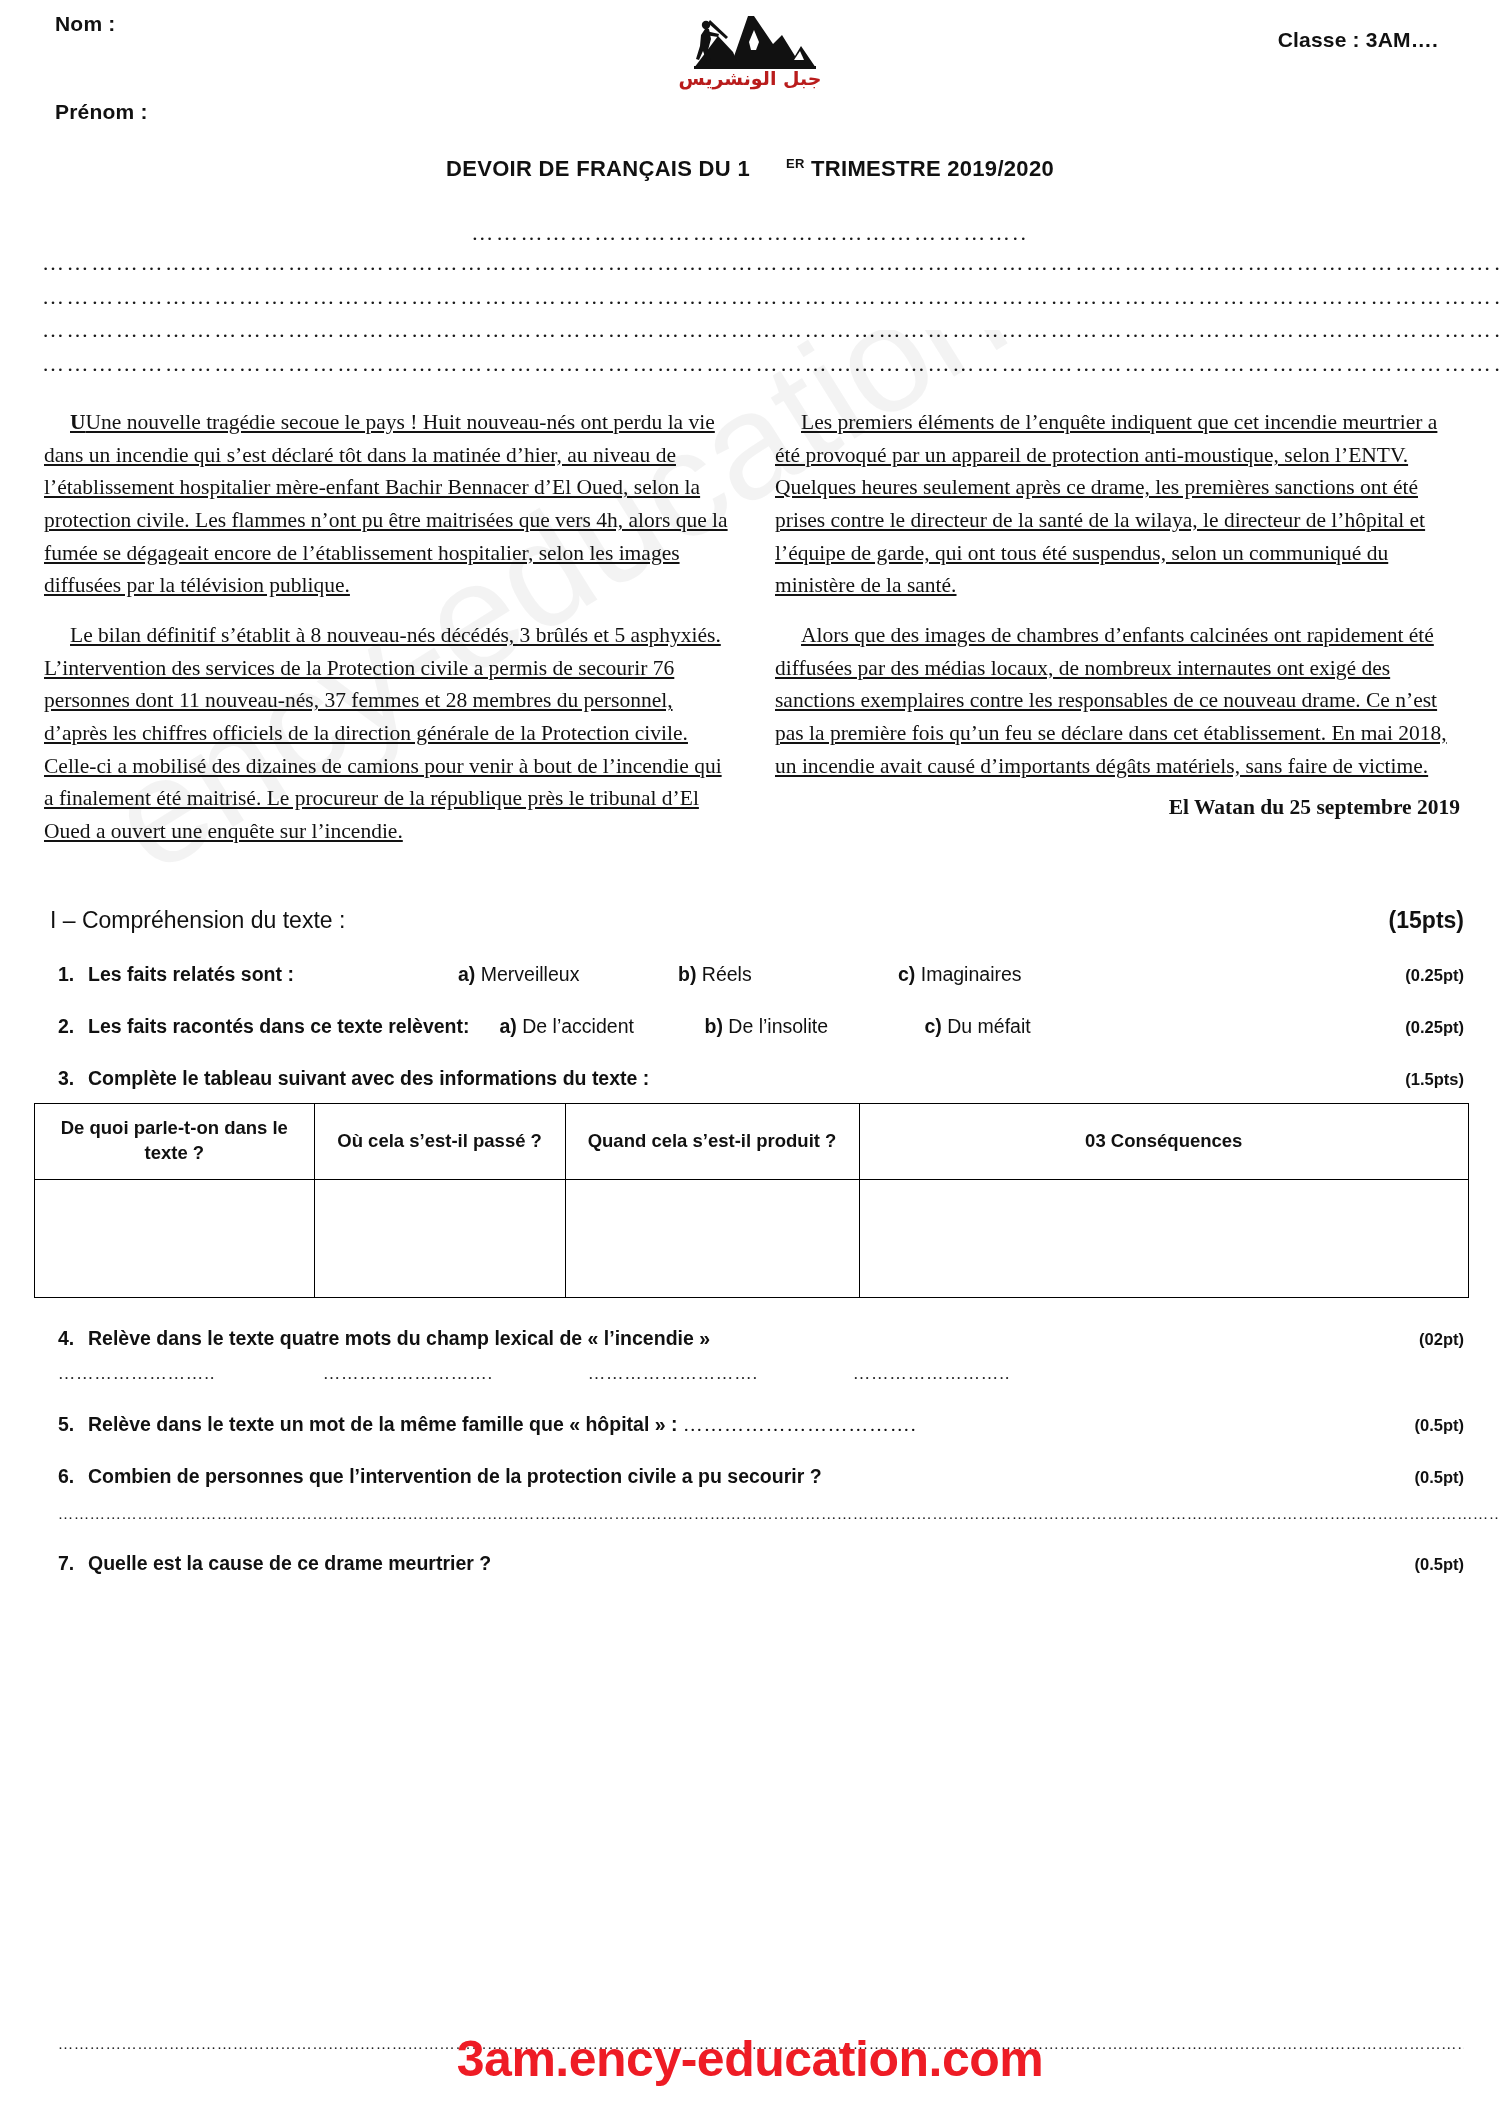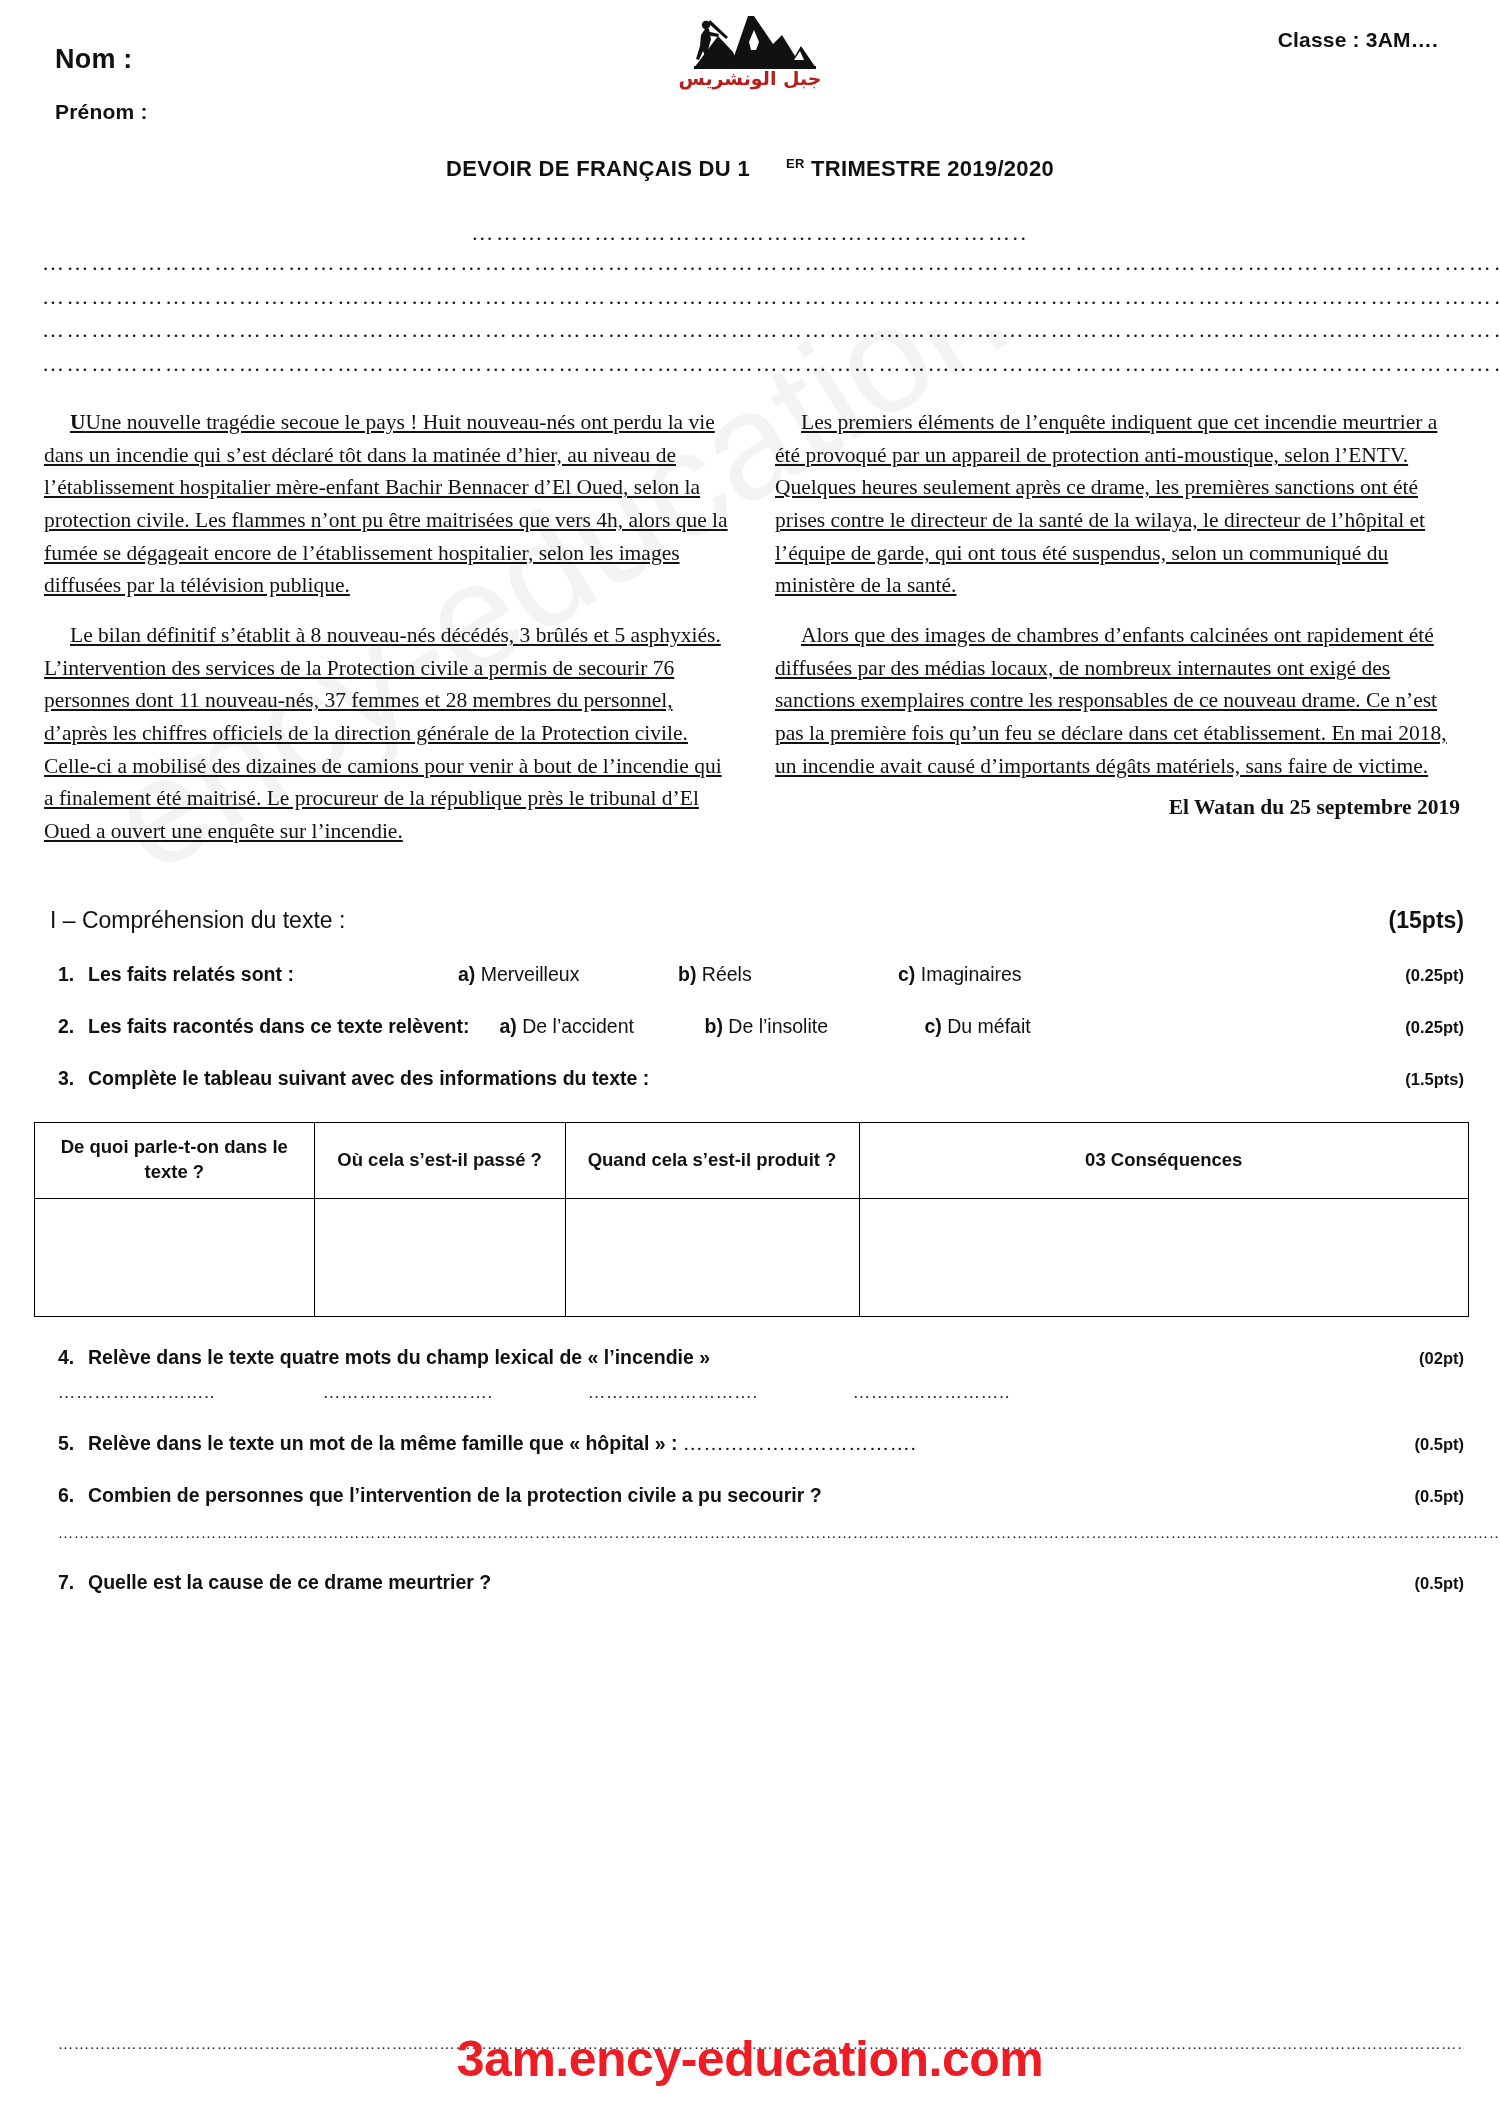--- a/index.html
+++ b/index.html
@@ -49,22 +49,22 @@
   .layer { position: relative; z-index: 2; }
 
   
   .header {
     position: relative;
     height: 150px;
     padding: 0 55px;
   }
   .hdr-nom {
     position: absolute;
-    left: 55px; top: 44px;
-    font-size: 27px;
+    left: 55px; top: 12px;
+    font-size: 21px;
     font-weight: bold;
     letter-spacing: .2px;
   }
   .hdr-prenom {
     position: absolute;
     left: 55px; top: 100px;
     font-size: 21px;
     font-weight: bold;
     letter-spacing: .2px;
   }
@@ -201,21 +201,21 @@
 
   .q2 .stem { margin-right: 10px; }
   .q2 .o-a { width: 185px; }
   .q2 .o-b { width: 200px; }
   .q2 .o-c { width: 205px; }
 
   .q-simple .body .stem { white-space: normal; }
   .q-simple .body { justify-content: space-between; }
 
   
-  .tbl-wrap { padding: 0 31px 0 34px; margin-top: 32px; }
+  .tbl-wrap { padding: 0 31px 0 34px; margin-top: 13px; }
   table.grid {
     width: 100%;
     border-collapse: collapse;
     table-layout: fixed;
   }
   table.grid th, table.grid td {
     border: 1.6px solid #000000;
     padding: 10px 8px;
   }
   table.grid th {

